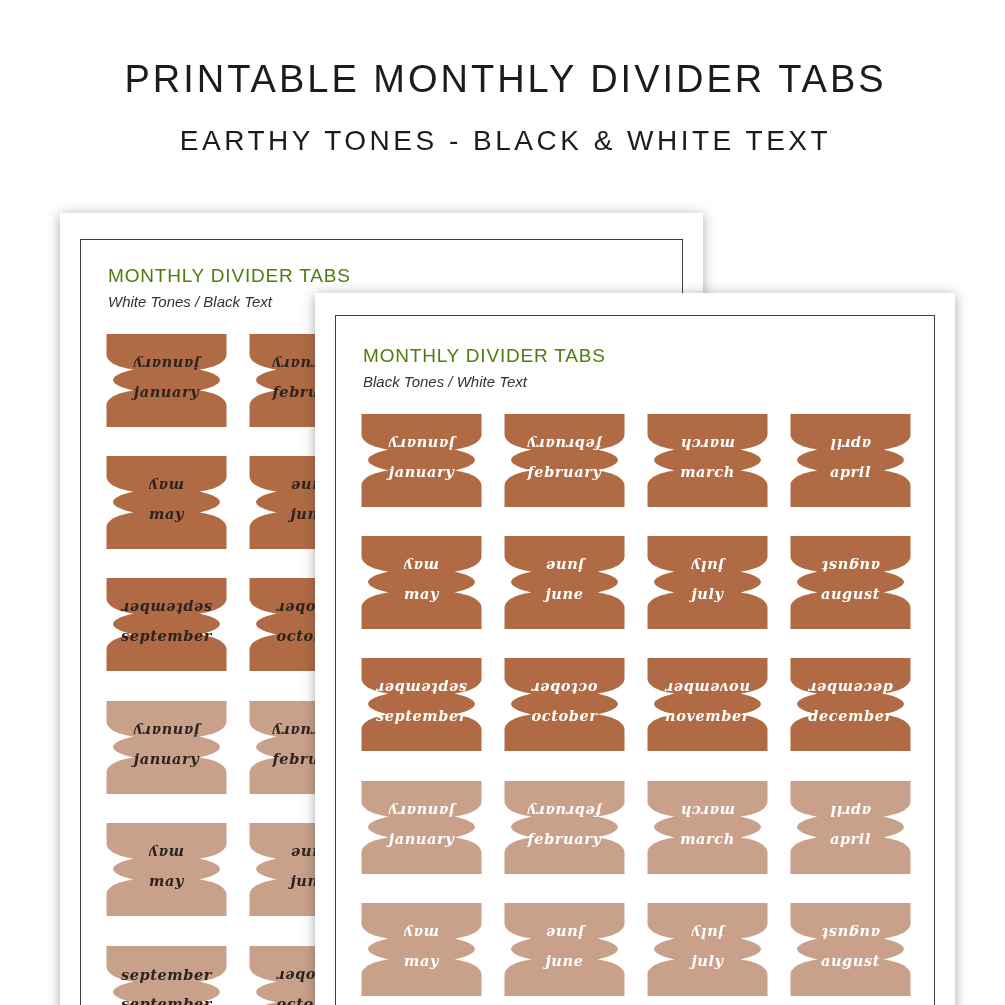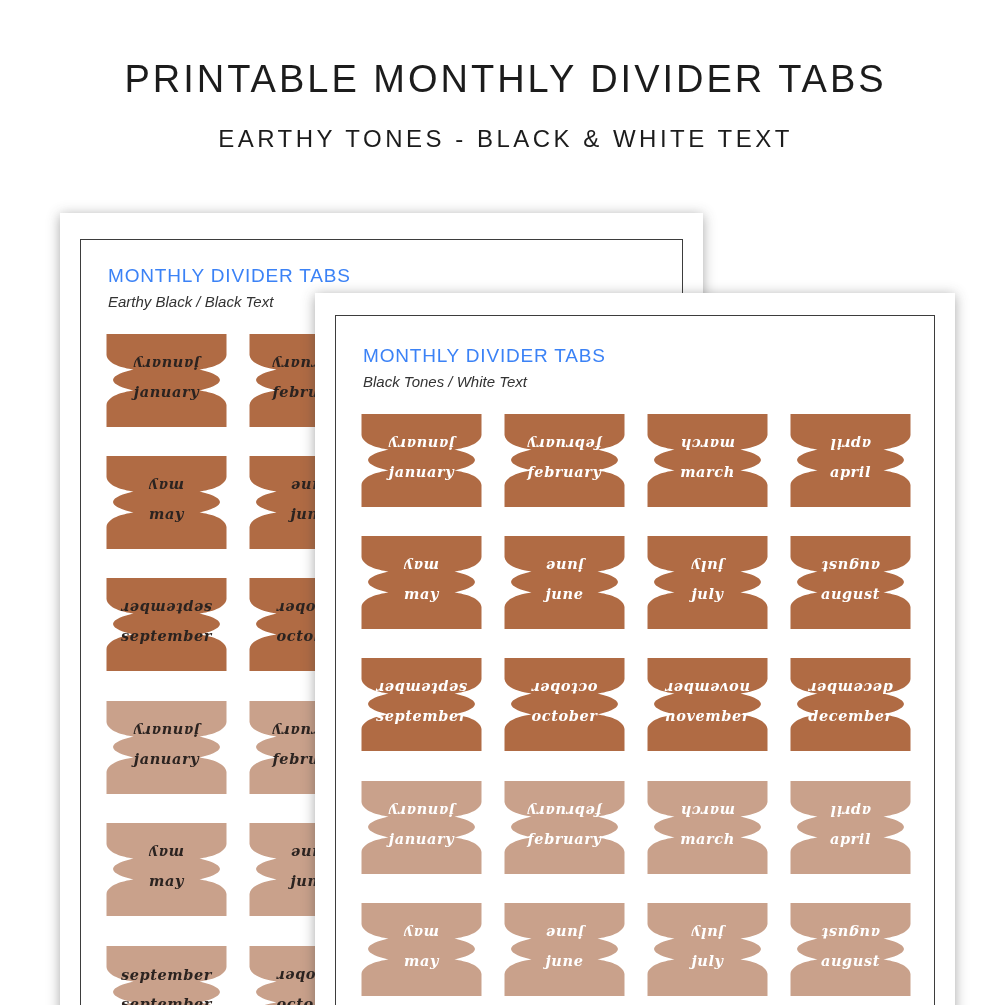--- a/index.html
+++ b/index.html
@@ -17,21 +17,21 @@
     padding-left: 6px;
   }
   .page-title {
     font-size: 38px;
     font-weight: 400;
     letter-spacing: 3px;
     color: #1c1c1c;
   }
   .page-subtitle {
     margin-top: 24px;
-    font-size: 24px;
+    font-size: 28px;
     font-weight: 400;
     letter-spacing: 3.5px;
     color: #1c1c1c;
   }
   .sheet {
     position: absolute;
     background: #ffffff;
     box-shadow: 0 2px 12px rgba(60,60,60,0.45);
   }
   #sheet-0 {
@@ -53,21 +53,21 @@
   #sheet-0 .inner-border { top: 26px; }
   #sheet-1 .inner-border { top: 22px; }
   .sheet-head {
     position: absolute;
     left: 48px; top: 52px;
   }
   .sheet-heading {
     font-size: 19px;
     font-weight: 400;
     letter-spacing: 0.8px;
-    color: #3b82f6;
+    color: #4d7c0f;
   }
   .sheet-subheading {
     margin-top: 6px;
     font-style: italic;
     font-size: 15px;
     color: #333333;
   }
   .tab {
     position: absolute;
     width: 121px; height: 93px;
@@ -87,21 +87,21 @@
 
 <div class="page-header">
   <div class="page-title">PRINTABLE MONTHLY DIVIDER TABS</div>
   <div class="page-subtitle">EARTHY TONES - BLACK &amp; WHITE TEXT</div>
 </div>
 
 <div class="sheet" id="sheet-0">
   <div class="inner-border"></div>
   <div class="sheet-head">
     <div class="sheet-heading">MONTHLY DIVIDER TABS</div>
-    <div class="sheet-subheading">Earthy Black / Black Text</div>
+    <div class="sheet-subheading">White Tones / Black Text</div>
   </div>
   <div class="tabs-area">
       <div class="tab" style="left: 46px; top: 121px;">
         <svg viewBox="0 0 120 93">
           <path d="M0 0 H120 V21 C119 30 104 34 93 35.5 C103 38 113 41 113.5 46 C113 51 103 54 93 56.5 C104 58 119 62 120 71 V93 H0 V71 C1 62 16 58 27 56.5 C17 54 7 51 6.5 46 C7 41 17 38 27 35.5 C16 34 1 30 0 21 Z" fill="#b06b44"></path>
           <text x="60" y="34" transform="rotate(180 60 29.5)" fill="#2b2320">january</text>
           <text x="60" y="63" fill="#2b2320">january</text>
         </svg>
       </div>
       <div class="tab" style="left: 189px; top: 121px;">

